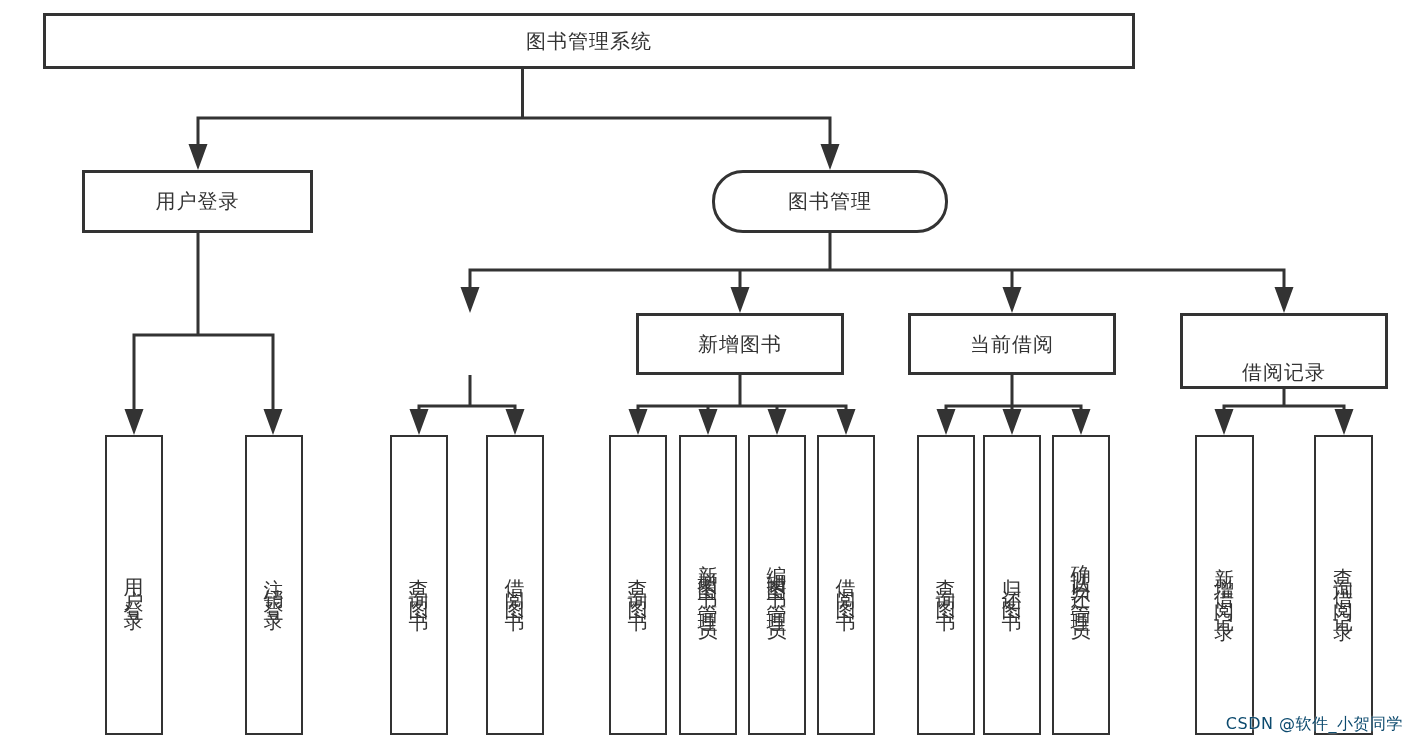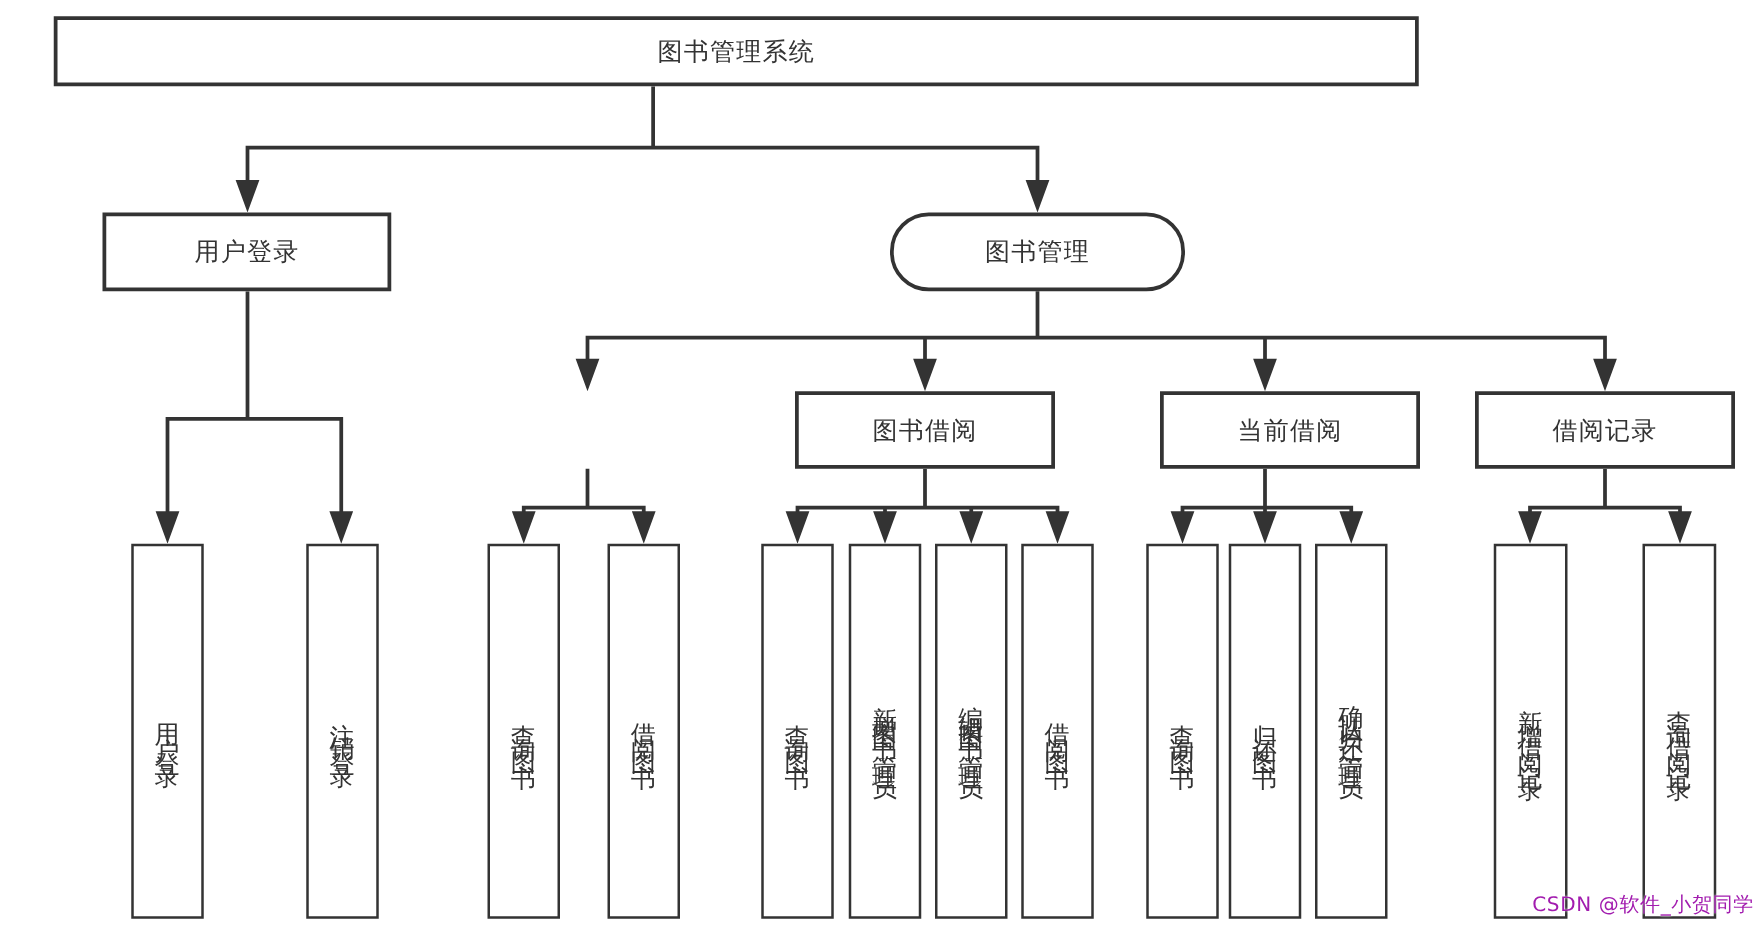--- a/index.html
+++ b/index.html
@@ -47,21 +47,21 @@
     line-height: 1;
   }
   .vtext.tight {
     letter-spacing: 8px;
   }
   #watermark {
     position: absolute;
     right: 2px;
     top: 714px;
     font-size: 16px;
-    color: #a21caf;
+    color: #0c4a6e;
     letter-spacing: 0.5px;
     text-shadow: 0 0 2px #ffffff;
     white-space: nowrap;
   }
 </style>
 </head>
 <body>
 
 <div id="canvas">
 
@@ -108,26 +108,26 @@
   </div>
 
   <div class="box" style="left:82px; top:170px; width:231px; height:63px;">
     <span>用户登录</span>
   </div>
   <div class="box" style="left:712px; top:170px; width:236px; height:63px;border-radius:31px;">
     <span>图书管理</span>
   </div>
 
   <div class="box" style="left:636px; top:313px; width:208px; height:62px;">
-    <span>图书借阅</span>
+    <span>新增图书</span>
   </div>
-  <div class="box" style="left:928px; top:313px; width:208px; height:62px;">
+  <div class="box" style="left:908px; top:313px; width:208px; height:62px;">
     <span>当前借阅</span>
   </div>
-  <div class="box" style="left:1180px; top:313px; width:208px; height:62px;">
+  <div class="box" style="left:1180px; top:313px; width:208px; height:76px;align-items:flex-end;">
     <span>借阅记录</span>
   </div>
 
   <div class="box leaf" style="left:105px; top:435px; width:58px; height:300px;">
     <span class="vtext">用户登录</span>
   </div>
   <div class="box leaf" style="left:245px; top:435px; width:58px; height:300px;">
     <span class="vtext">注销登录</span>
   </div>
 

